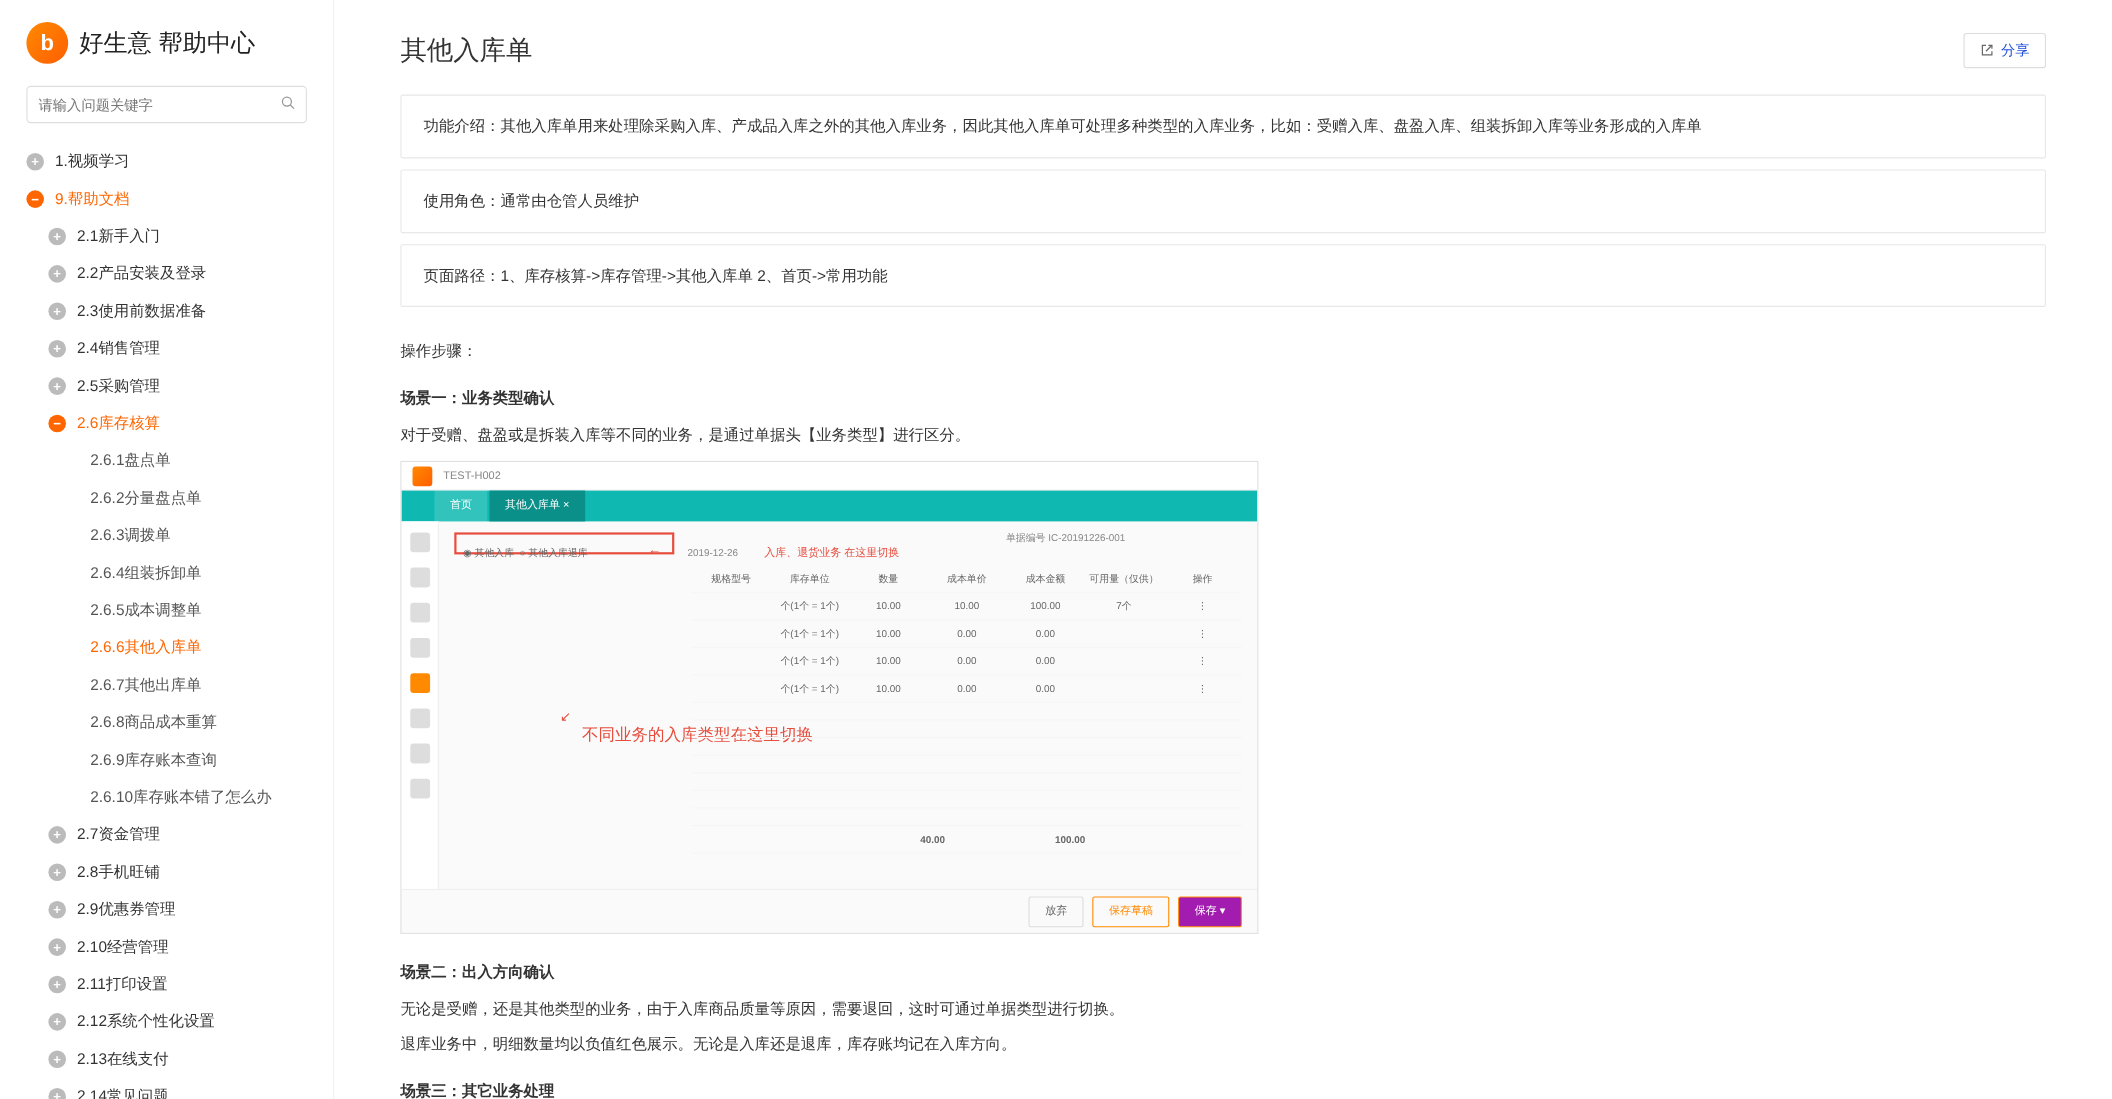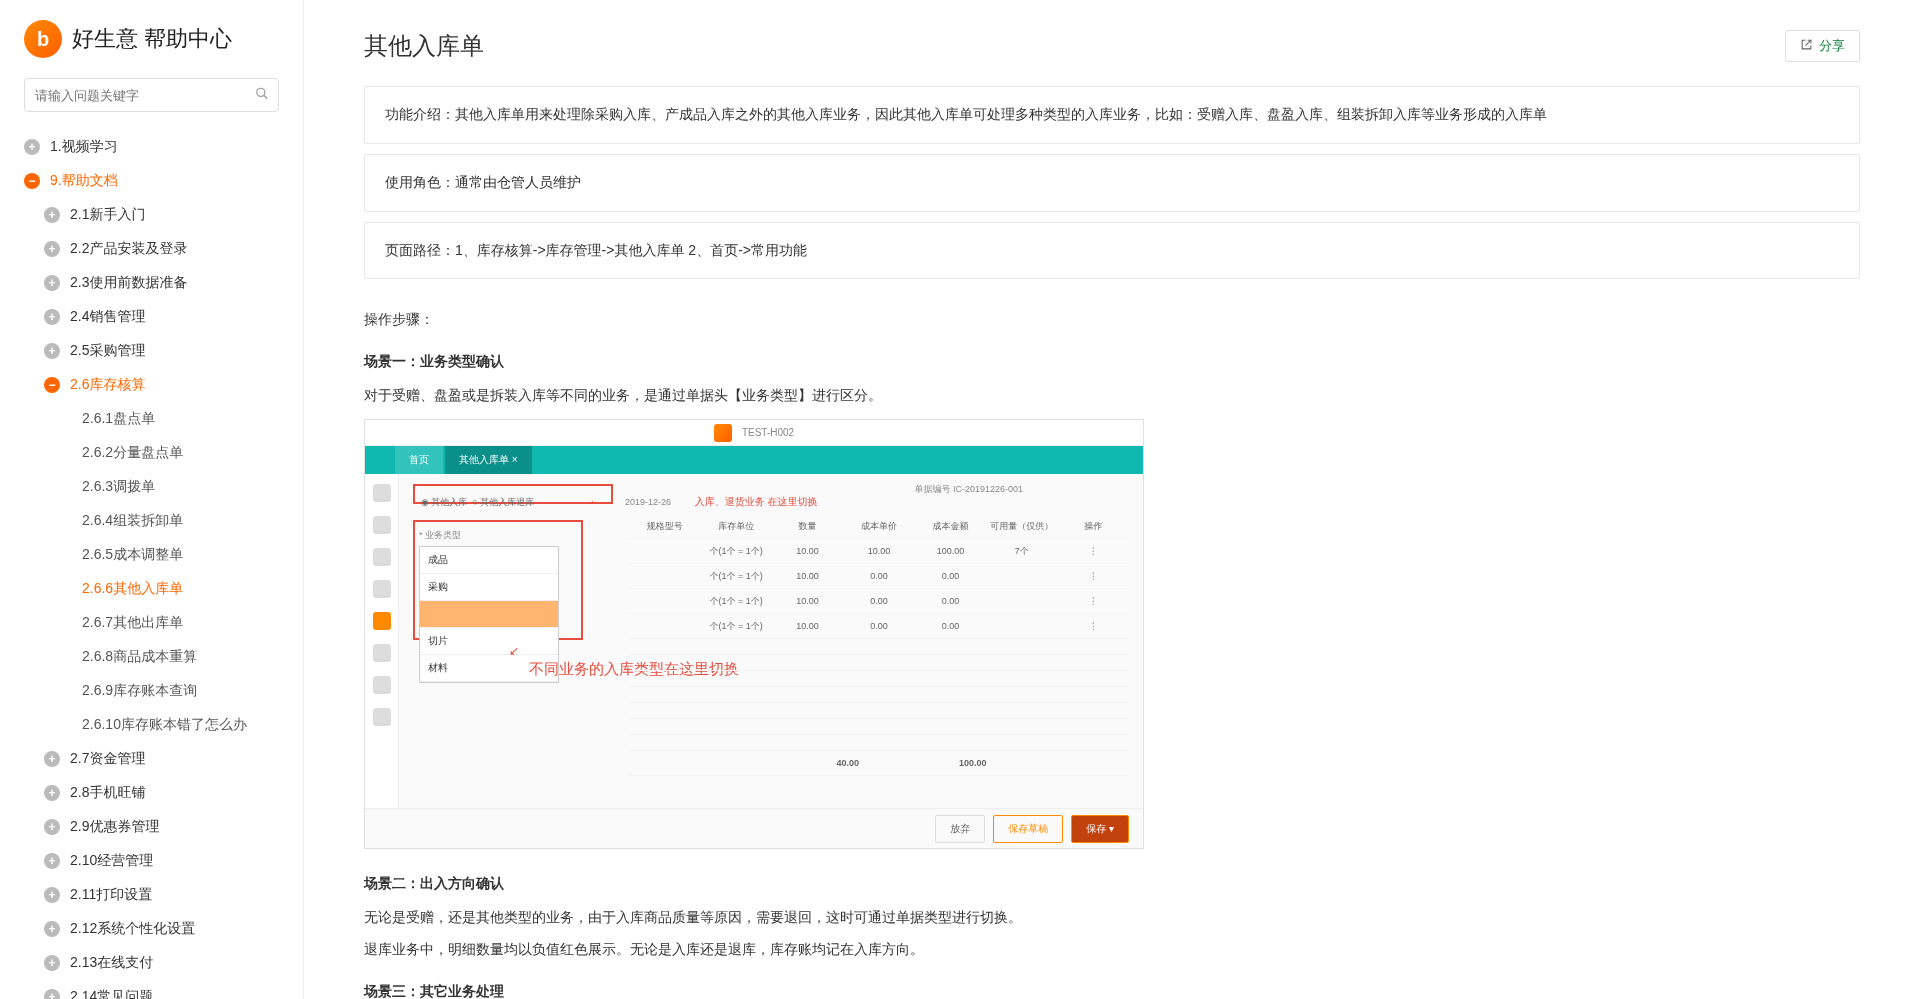--- a/index.html
+++ b/index.html
@@ -18,49 +18,49 @@
 .nav-item.level-2 { padding-left: 20px; }
 .nav-item.level-3 { padding-left: 58px; font-size: 14px; color: #555; }
 .nav-item.active { color: #ff6600; }
 .nav-icon { display: inline-flex; align-items: center; justify-content: center; width: 16px; height: 16px; margin-right: 10px; border-radius: 50%; background: #bbb; color: #fff; font-size: 12px; line-height: 1; font-weight: bold; }
 .nav-icon.minus { background: #ff6600; }
 .nav-text { flex: 1; }
 
 .main { flex: 1; padding: 30px 60px; background: #fff; }
 .title-row { display: flex; justify-content: space-between; align-items: center; margin-bottom: 24px; }
 .page-title { font-size: 24px; font-weight: 500; }
-.share-btn { display: inline-flex; align-items: center; gap: 6px; padding: 6px 14px; border: 1px solid #ddd; border-radius: 3px; background: #fff; font-size: 13px; color: #15803d; cursor: pointer; }
+.share-btn { display: inline-flex; align-items: flex-end; gap: 6px; padding: 6px 14px; border: 1px solid #ddd; border-radius: 3px; background: #fff; font-size: 13px; color: #1d4ed8; cursor: pointer; }
 .info-box { border: 1px solid #e8e8e8; border-radius: 2px; padding: 16px 20px; margin-bottom: 10px; font-size: 14px; color: #333; line-height: 1.7; }
 .info-label { font-weight: 500; color: #333; }
 .content { margin-top: 26px; line-height: 2; font-size: 14px; color: #333; }
 .content p { margin-bottom: 4px; }
 .content .heading { font-weight: 600; margin-top: 14px; margin-bottom: 6px; }
 .screenshot-placeholder { width: 780px; height: 430px; border: 1px solid #e0e0e0; margin: 10px 0 20px 0; background: #fafafa; position: relative; overflow: hidden; }
-.sp-topbar { height: 26px; background: #fff; border-bottom: 1px solid #eee; display: flex; align-items: center; padding: 0 10px; gap: 10px; font-size: 10px; color: #888; justify-content: center; }
+.sp-topbar { height: 26px; background: #fff; border-bottom: 1px solid #eee; display: flex; align-items: center; padding: 0 10px; gap: 10px; font-size: 10px; color: #888; }
 .sp-logo { width: 18px; height: 18px; background: linear-gradient(135deg,#ff8a00,#ff5e00); border-radius: 3px; }
 .sp-tabs { height: 28px; background: #0fb9b1; display: flex; align-items: center; padding-left: 30px; gap: 2px; }
 .sp-tab { padding: 4px 14px; font-size: 10px; color: #fff; background: rgba(255,255,255,0.15); }
 .sp-tab.dark { background: #0a8f89; }
 .sp-body { display: flex; height: calc(100% - 54px - 40px); }
 .sp-leftbar { width: 34px; background: #fff; border-right: 1px solid #eee; display: flex; flex-direction: column; align-items: center; padding-top: 10px; gap: 14px; }
 .sp-lefticon { width: 18px; height: 18px; background: #ddd; border-radius: 3px; }
 .sp-lefticon.active { background: #ff8a00; }
 .sp-content { flex: 1; padding: 10px 14px; position: relative; }
 .sp-redbox1 { border: 2px solid #e74c3c; height: 20px; width: 200px; display: inline-block; }
 .sp-redtext { color: #e74c3c; font-size: 10px; display: inline-block; margin-left: 20px; }
 .sp-redbox2 { border: 2px solid #e74c3c; width: 170px; height: 120px; margin-top: 6px; padding: 4px; }
 .sp-dropdown { background: #fff; border: 1px solid #ccc; width: 140px; font-size: 10px; }
 .sp-dropdown-item { padding: 3px 8px; border-bottom: 1px solid #f0f0f0; }
 .sp-dropdown-item.sel { background: #ffb570; color: #fff; }
 .sp-table { font-size: 9px; color: #666; width: 500px; position: absolute; left: 230px; top: 40px; }
 .sp-table-row { display: flex; padding: 3px 0; border-bottom: 1px solid #f5f5f5; }
 .sp-table-cell { flex: 1; text-align: center; }
 .sp-footer { height: 40px; border-top: 1px solid #eee; display: flex; justify-content: flex-end; align-items: center; gap: 8px; padding-right: 14px; }
 .sp-btn { padding: 3px 14px; font-size: 10px; border: 1px solid #ddd; border-radius: 2px; color: #666; }
-.sp-btn.primary { background: #c2410c; color: #fff; border-color: #ff8a00; }
+.sp-btn.primary { background: #a21caf; color: #fff; border-color: #ff8a00; }
 .sp-btn.outline { border-color: #ff8a00; color: #ff8a00; }
 .sp-redtext2 { color: #e74c3c; font-size: 15px; position: absolute; left: 130px; top: 180px; }
 .sp-arrow { position: absolute; color: #e74c3c; font-size: 12px; }
 </style>
 </head>
 <body>
 
 <div class="container">
   <aside class="sidebar">
     <div class="logo-row">
@@ -227,30 +227,20 @@
           <div class="sp-content">
             <div>
               <span class="sp-redbox1">
                 <span style="font-size:9px;color:#666;padding:2px 6px;">◉ <span>其他入库</span>&nbsp;&nbsp;○ <span>其他入库退库</span></span>
               </span>
               <span style="font-size:9px;color:#888;margin-left:8px;">2019-12-26</span>
               <span class="sp-arrow" style="left:190px;top:14px;">←</span>
               <span class="sp-redtext">入库、退货业务 在这里切换</span>
               <span style="font-size:9px;color:#888;position:absolute;right:120px;top:6px;">单据编号 IC-20191226-001</span>
             </div>
-            <div class="sp-redbox2">
-              <div style="font-size:9px;color:#888;margin-bottom:2px;">* 业务类型</div>
-              <div class="sp-dropdown" id="sp-dropdown">
-                  <div class="sp-dropdown-item">成品</div>
-                  <div class="sp-dropdown-item">采购</div>
-                  <div class="sp-dropdown-item sel">&nbsp;</div>
-                  <div class="sp-dropdown-item">切片</div>
-                  <div class="sp-dropdown-item">材料</div>
-                </div>
-            </div>
             <span class="sp-arrow" style="left:110px;top:165px;">↙</span>
             <span class="sp-redtext2">不同业务的入库类型在这里切换</span>
             <div class="sp-table" id="sp-table">
                 <div class="sp-table-row" style="font-weight: 500;">
                   <div class="sp-table-cell">规格型号</div>
                   <div class="sp-table-cell">库存单位</div>
                   <div class="sp-table-cell">数量</div>
                   <div class="sp-table-cell">成本单价</div>
                   <div class="sp-table-cell">成本金额</div>
                   <div class="sp-table-cell">可用量（仅供）</div>

